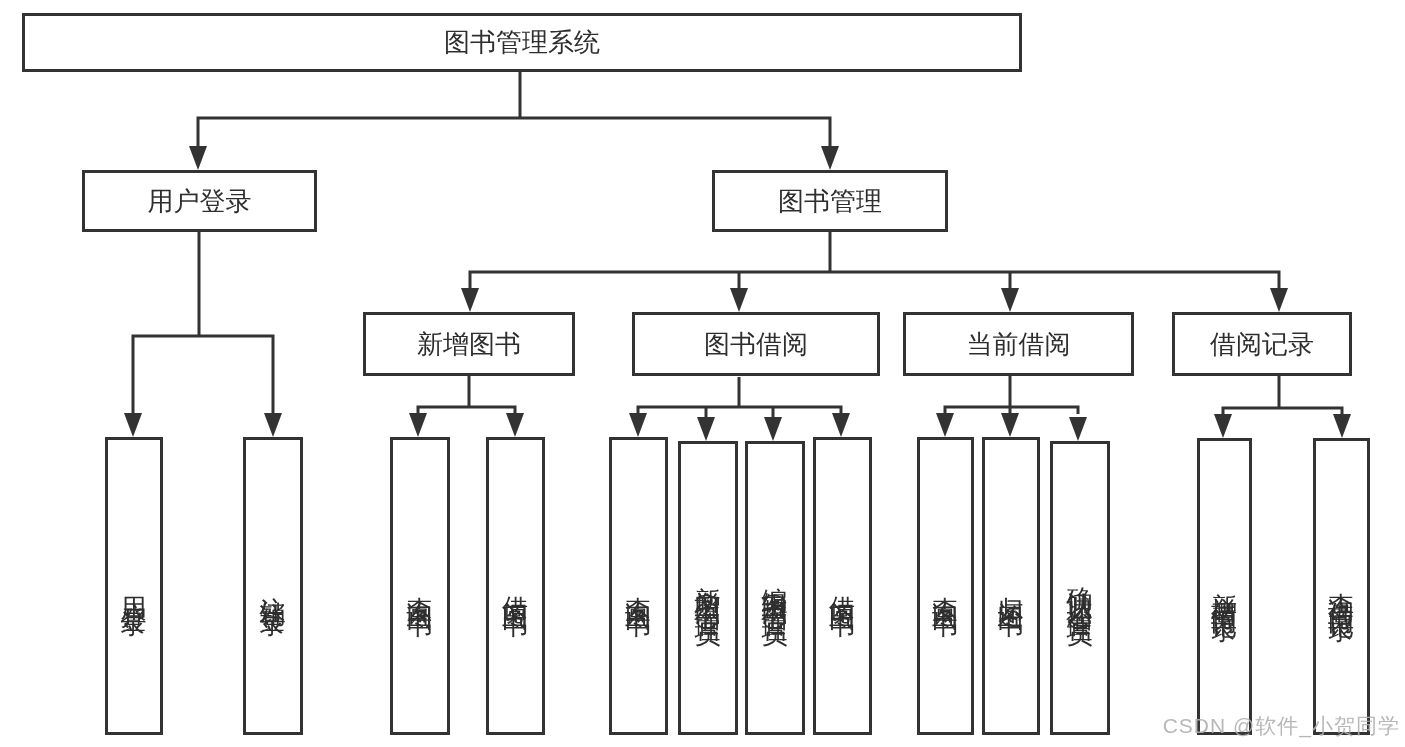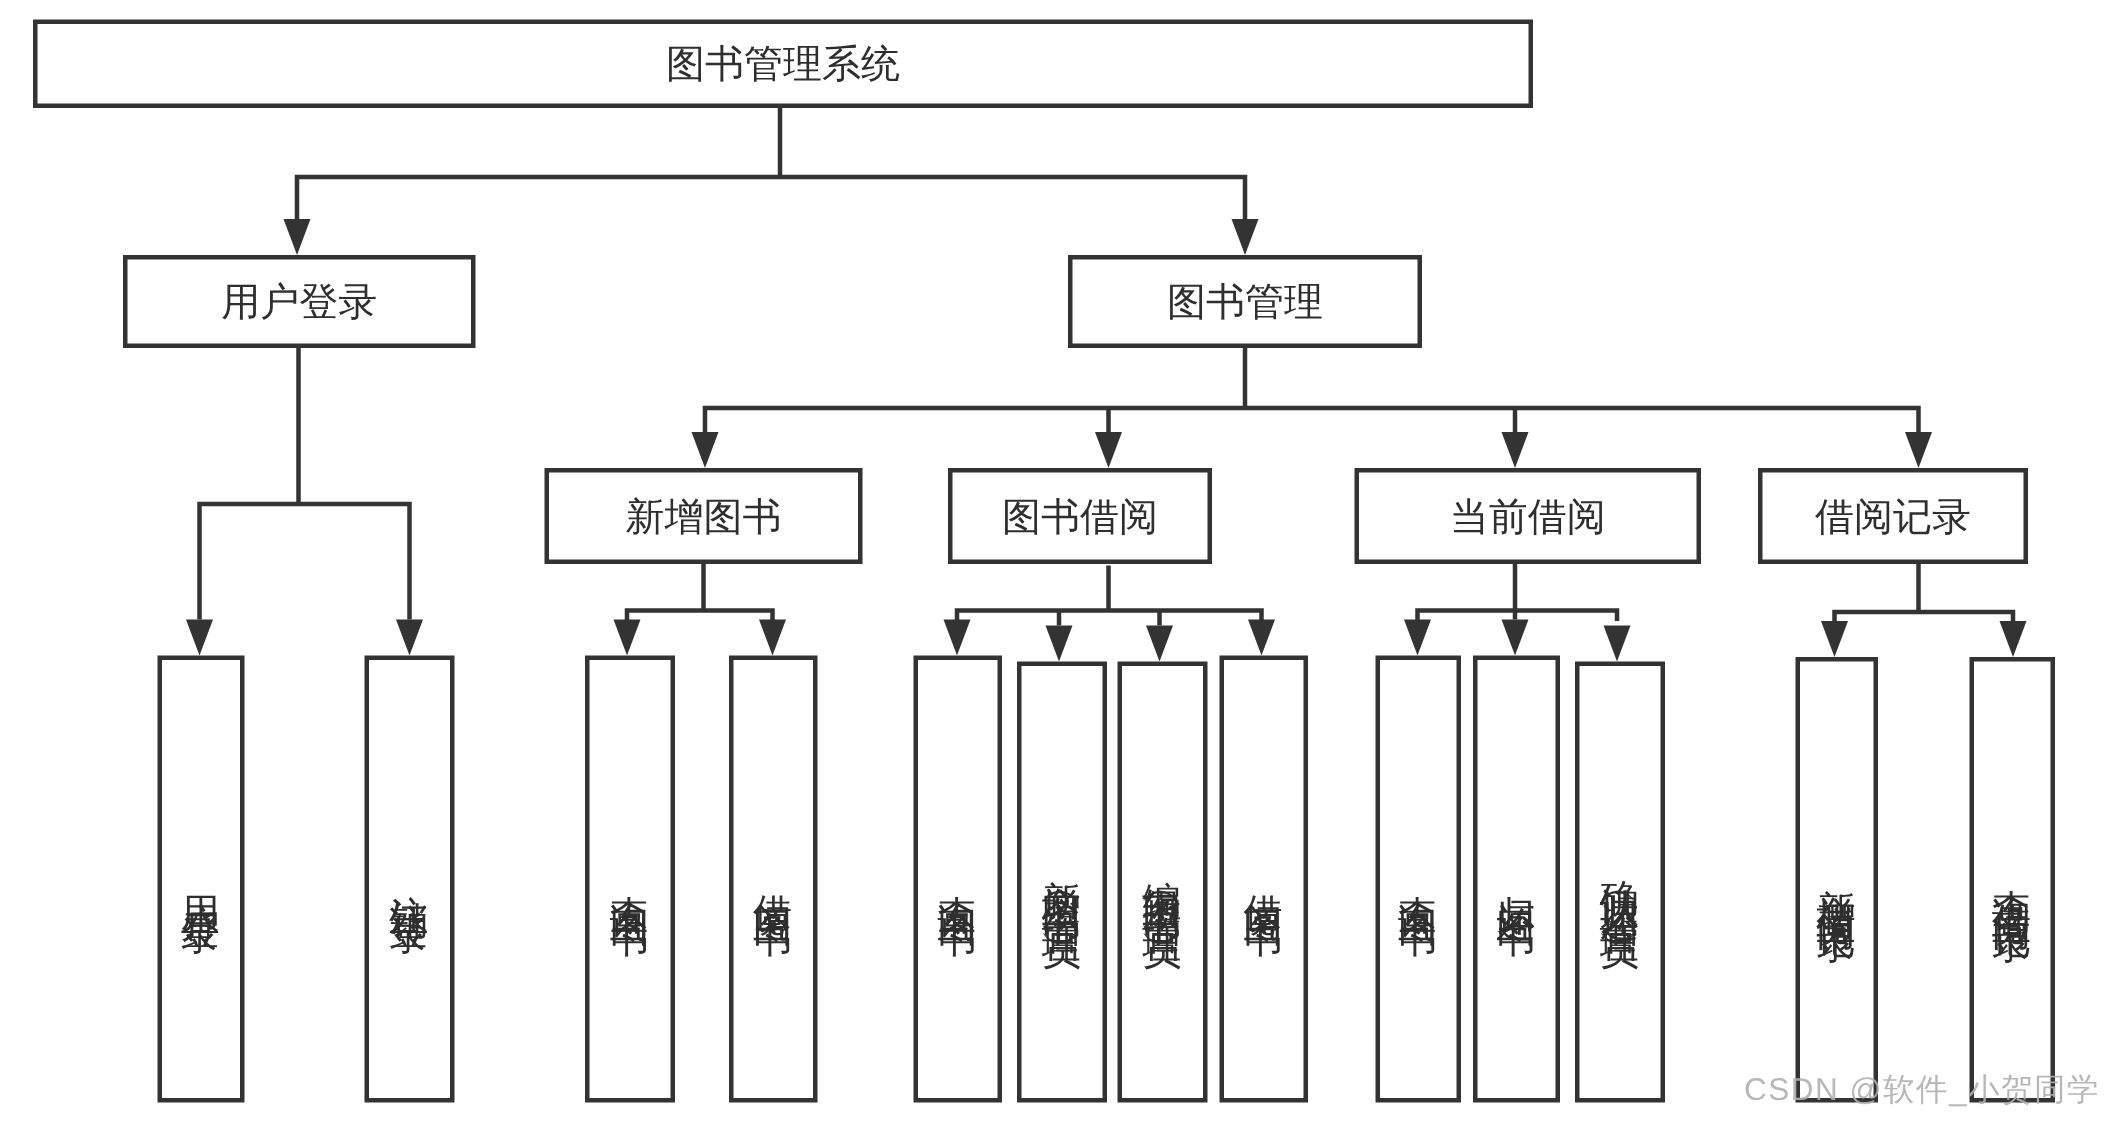--- a/index.html
+++ b/index.html
@@ -102,21 +102,21 @@
       <polygon points="1333,414 1351,414 1342,438"></polygon>
     </g>
   </svg>
 
   <div class="node" style="left:22px;top:13px;width:1000px;height:59px;">图书管理系统</div>
 
   <div class="node" style="left:82px;top:170px;width:235px;height:62px;">用户登录</div>
   <div class="node" style="left:712px;top:170px;width:236px;height:62px;">图书管理</div>
 
   <div class="node" style="left:363px;top:312px;width:212px;height:64px;">新增图书</div>
-  <div class="node" style="left:632px;top:312px;width:176px;height:64px;">图书借阅</div>
+  <div class="node" style="left:632px;top:312px;width:248px;height:64px;">图书借阅</div>
   <div class="node" style="left:903px;top:312px;width:231px;height:64px;">当前借阅</div>
   <div class="node" style="left:1172px;top:312px;width:180px;height:64px;">借阅记录</div>
 
   <div class="node vnode" style="left:105px;top:437px;width:58px;height:298px;">用户登录</div>
   <div class="node vnode" style="left:243px;top:437px;width:60px;height:298px;">注销登录</div>
 
   <div class="node vnode" style="left:390px;top:437px;width:60px;height:298px;">查询图书</div>
   <div class="node vnode" style="left:486px;top:437px;width:59px;height:298px;">借阅图书</div>
 
   <div class="node vnode" style="left:609px;top:437px;width:59px;height:298px;">查询图书</div>

